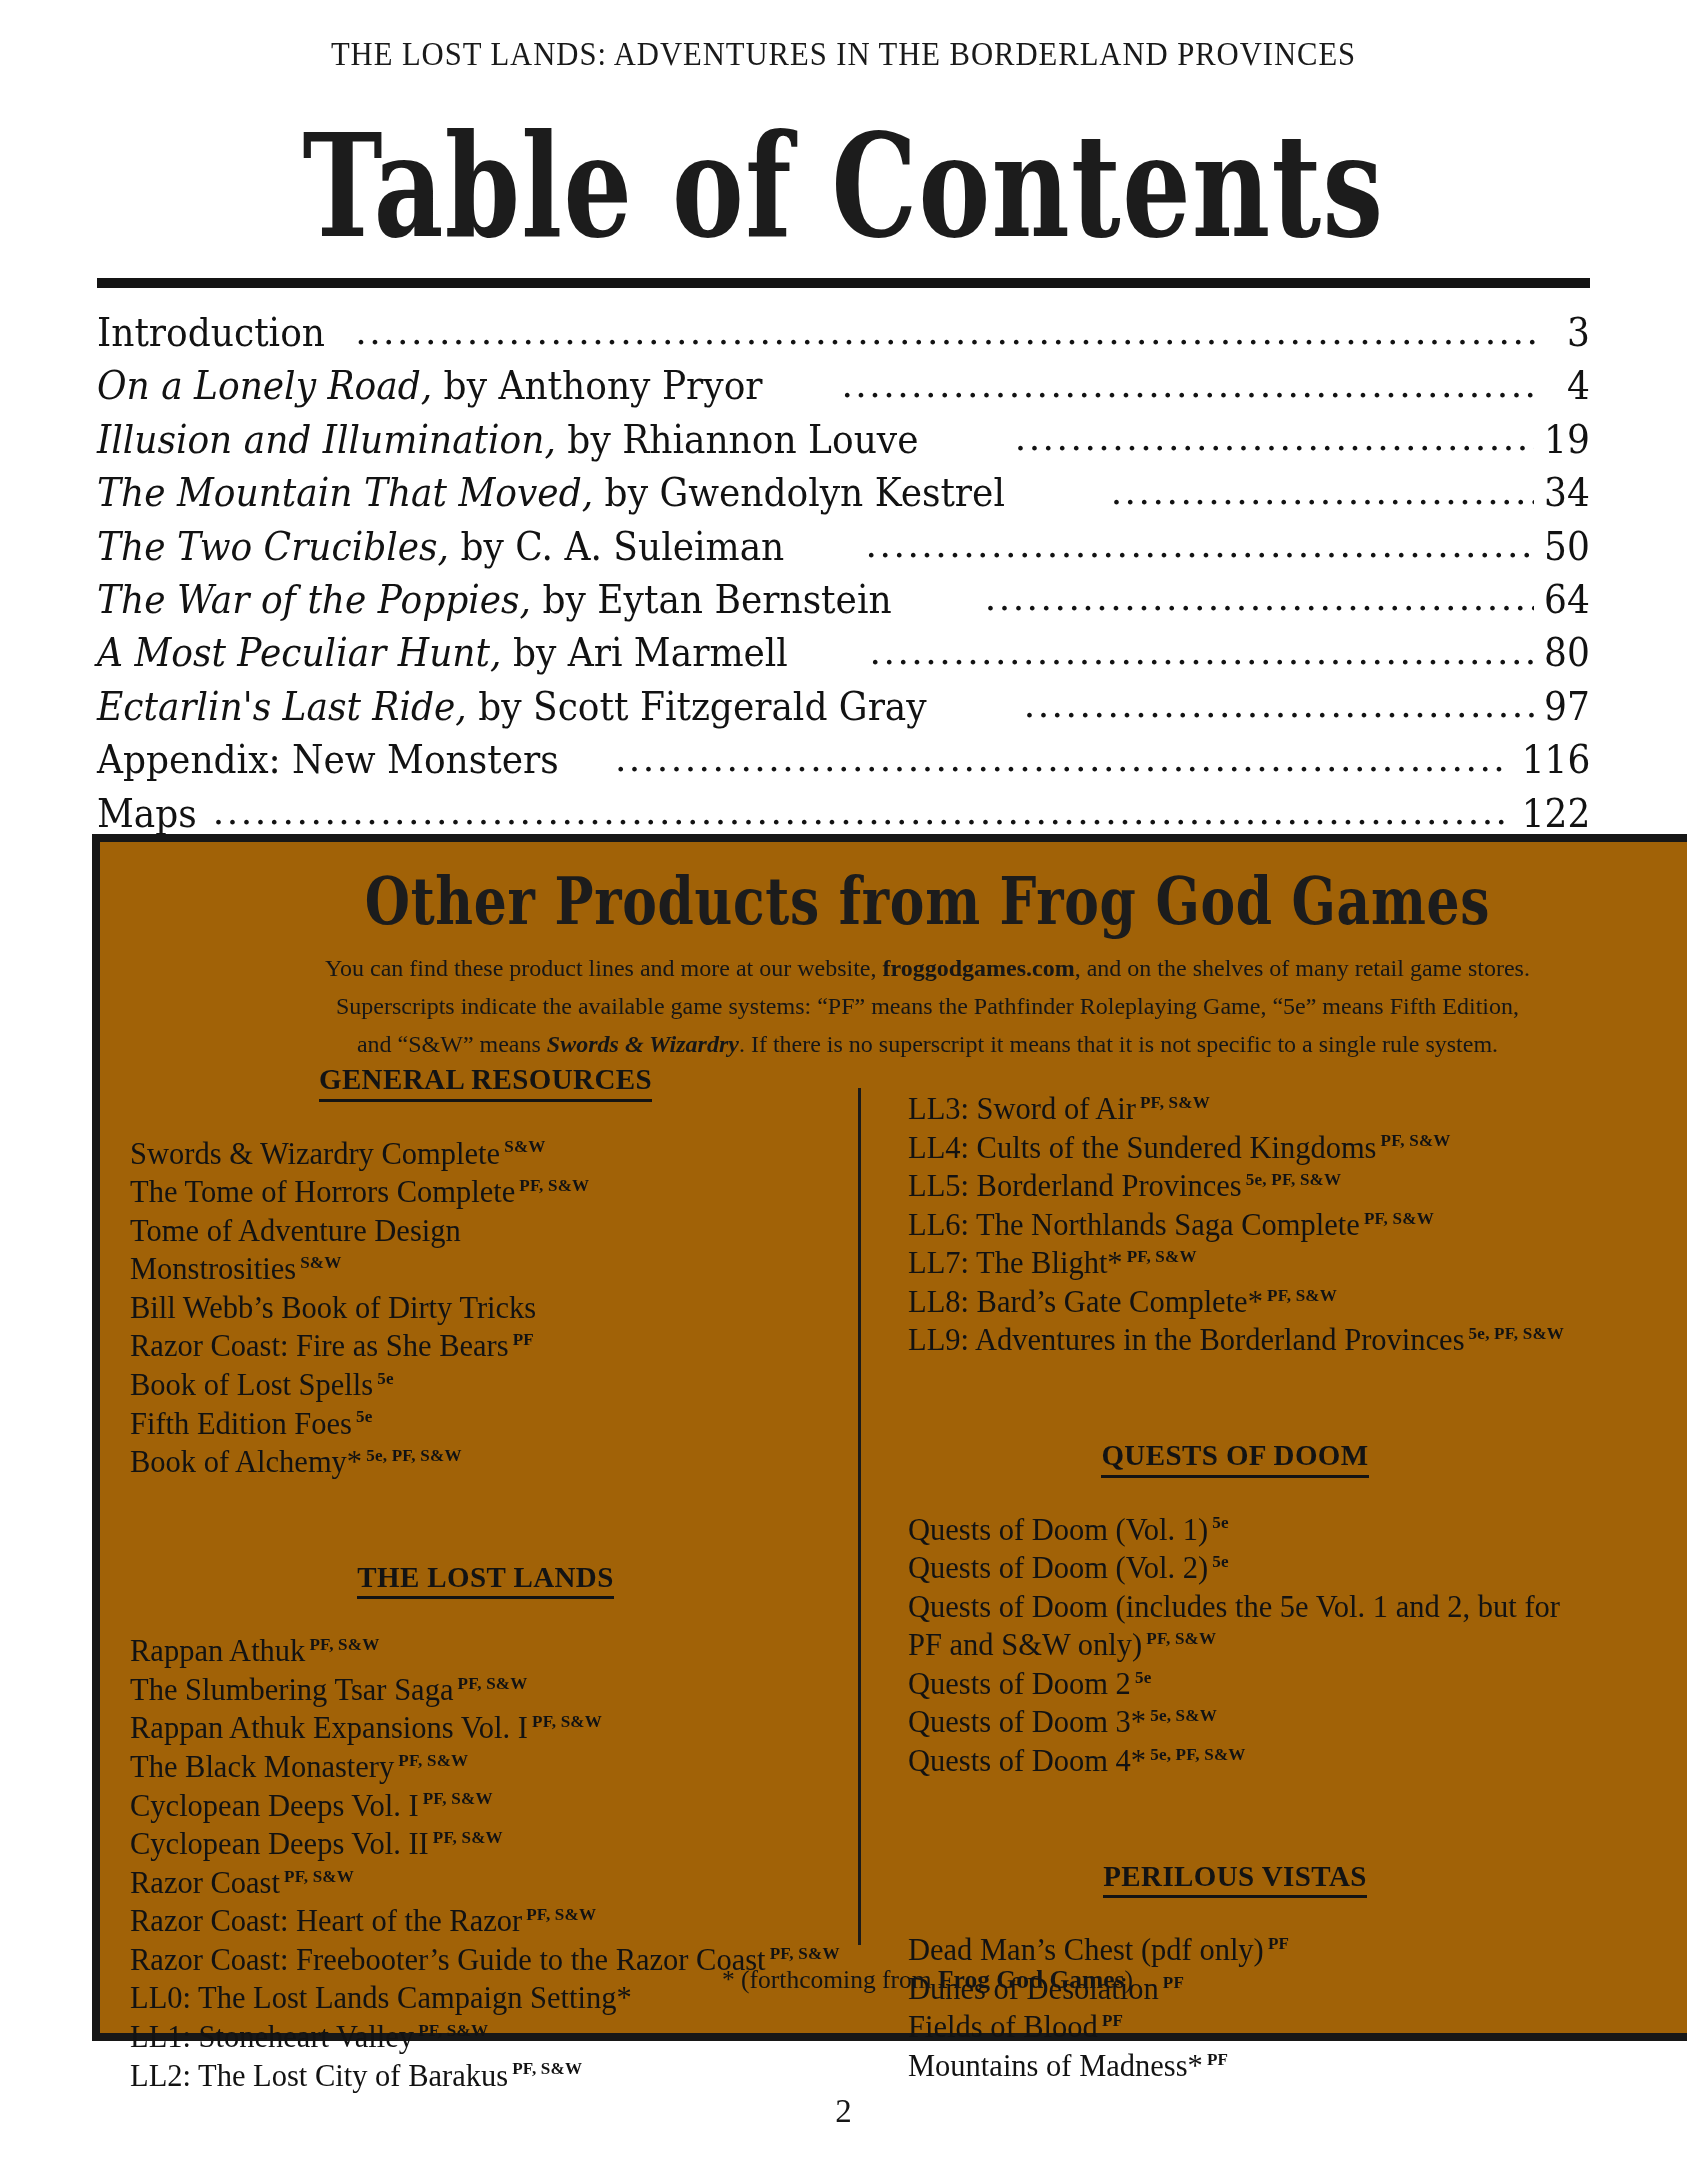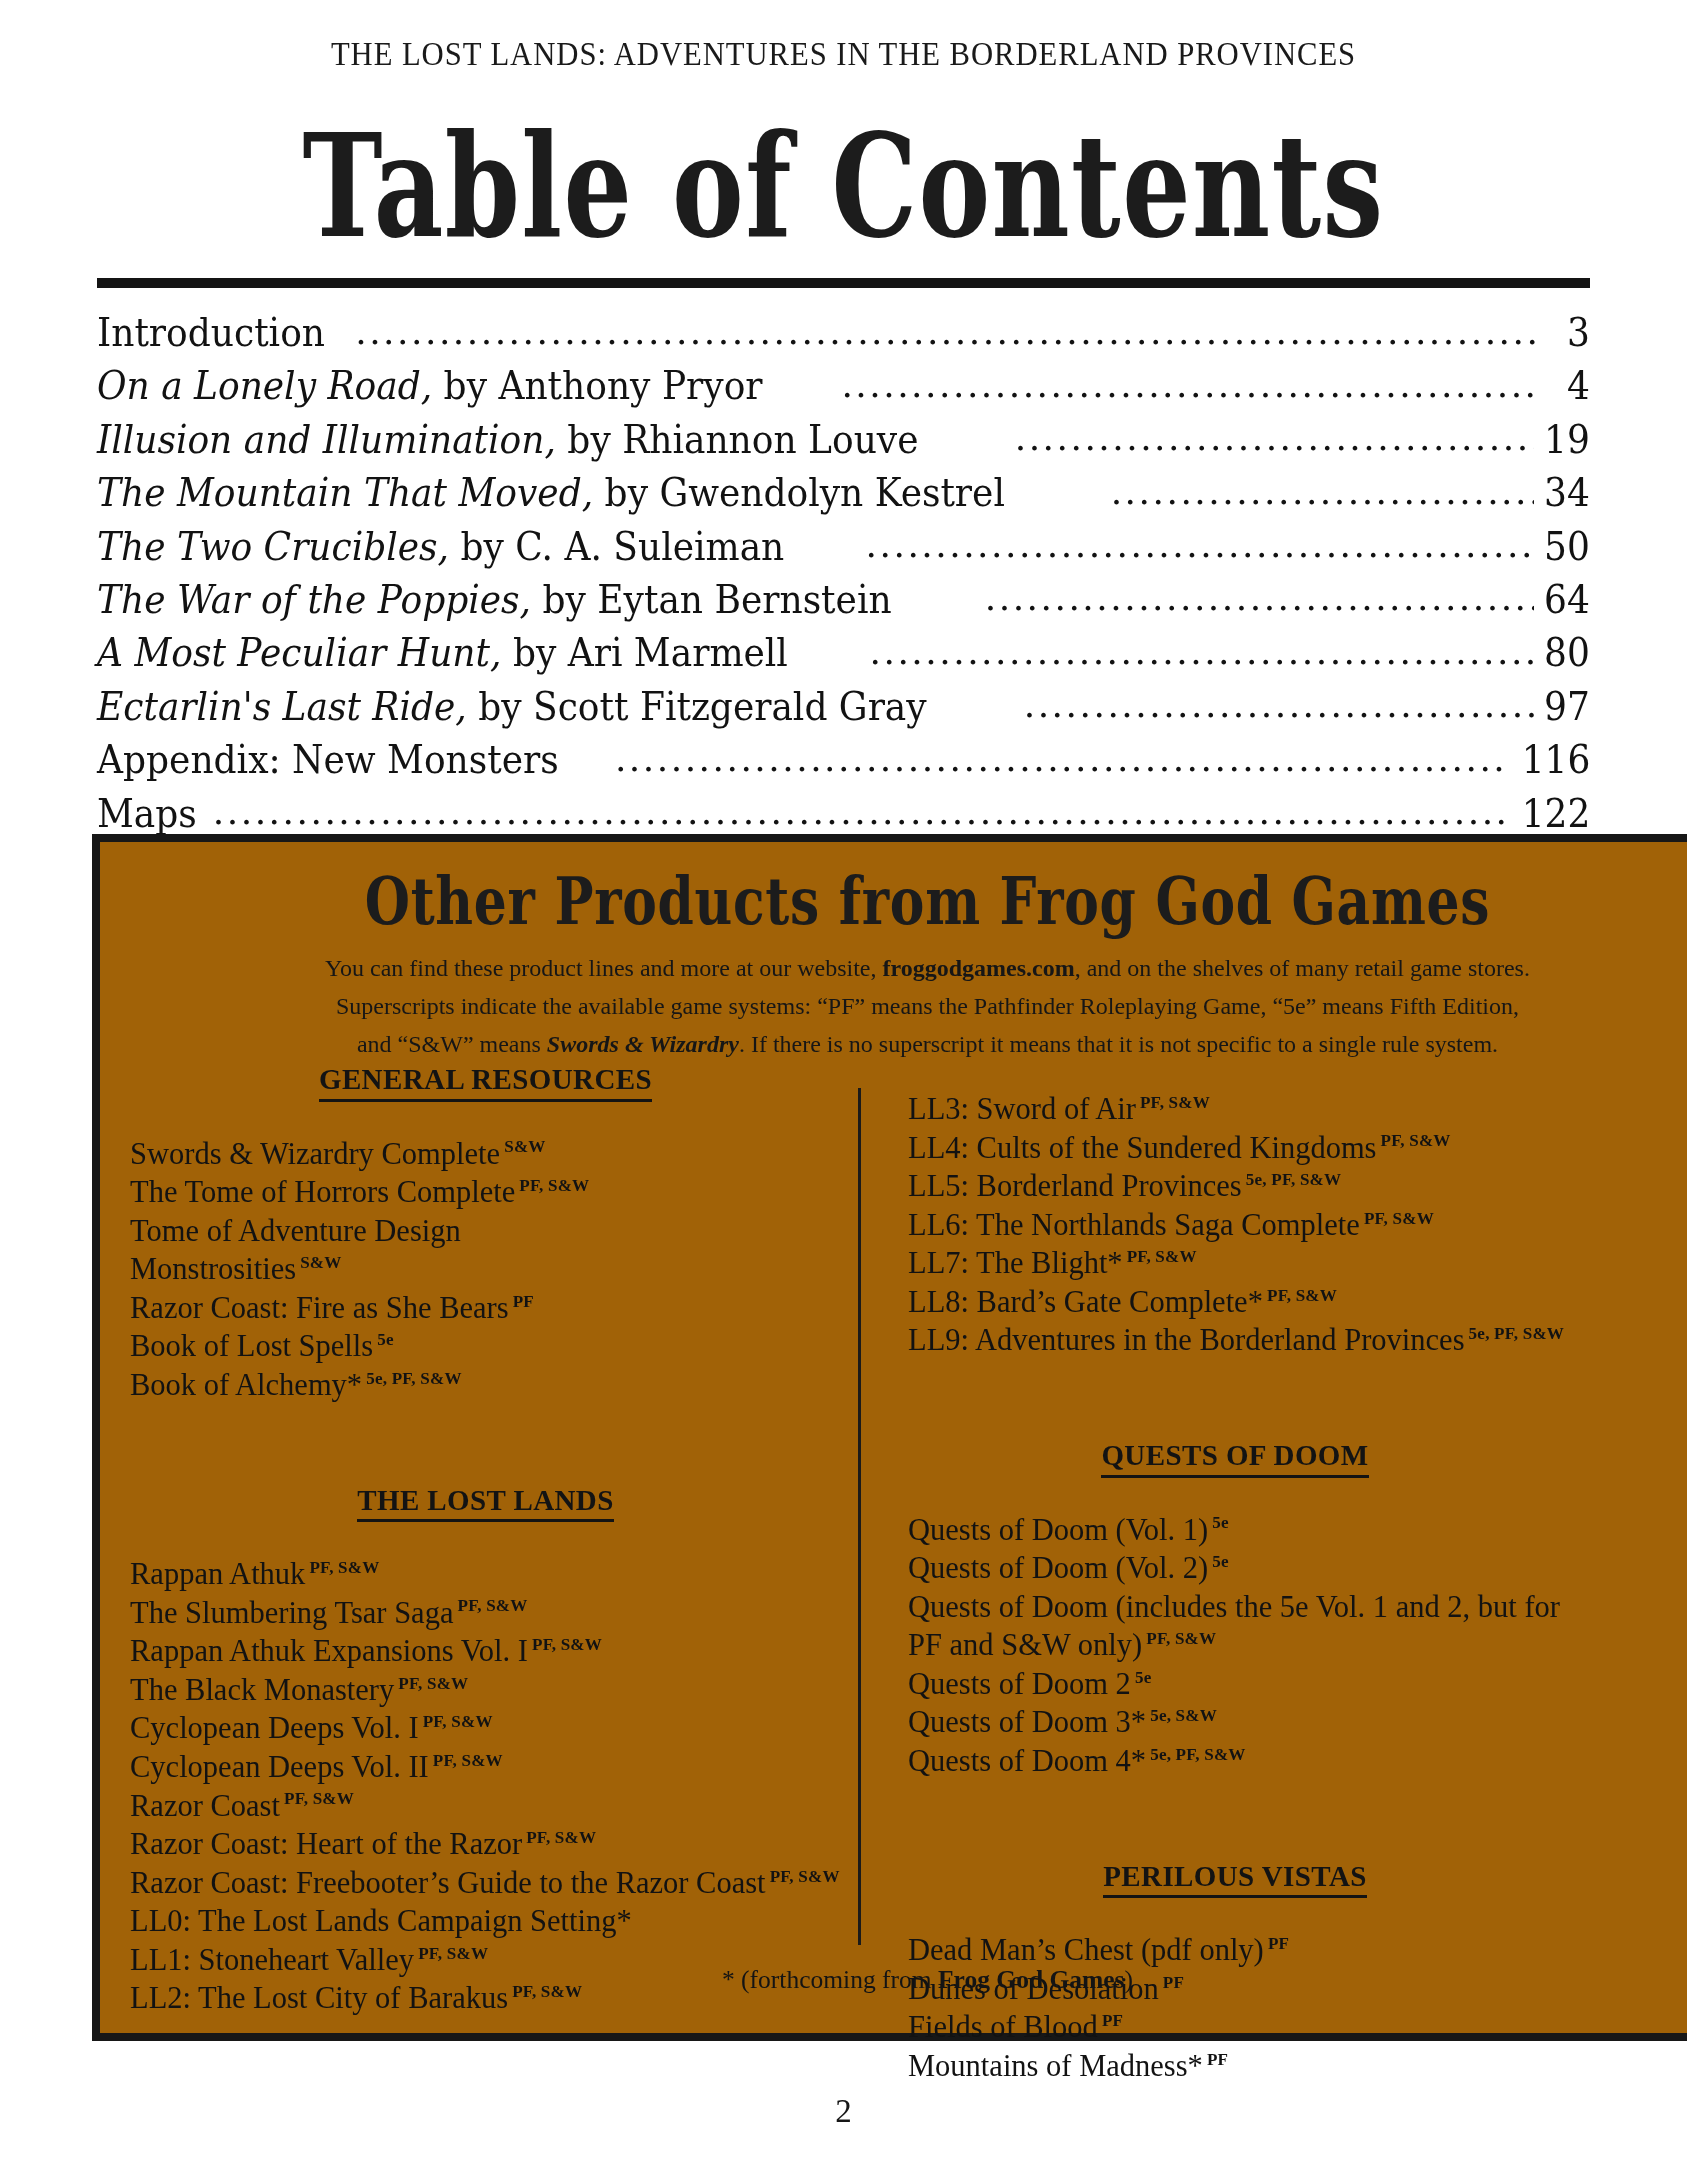--- a/index.html
+++ b/index.html
@@ -317,22 +317,24 @@
       <div class="col-divider"></div>
       <div class="col col-left" id="col-left">
           <div class="section-head-wrap">
             <div class="section-head">GENERAL RESOURCES</div>
           </div>
           <div class="product-list">
             <div class="product-item">Swords &amp; Wizardry Complete<sup class="sup">S&amp;W</sup></div>
             <div class="product-item">The Tome of Horrors Complete<sup class="sup">PF, S&amp;W</sup></div>
             <div class="product-item">Tome of Adventure Design</div>
             <div class="product-item">Monstrosities<sup class="sup">S&amp;W</sup></div>
+            <div class="product-item">Bill Webb’s Book of Dirty Tricks</div>
             <div class="product-item">Razor Coast: Fire as She Bears<sup class="sup">PF</sup></div>
             <div class="product-item">Book of Lost Spells<sup class="sup">5e</sup></div>
+            <div class="product-item">Fifth Edition Foes<sup class="sup">5e</sup></div>
             <div class="product-item">Book of Alchemy*<sup class="sup">5e, PF, S&amp;W</sup></div>
           </div>
           <div class="gap-lg"></div>
           <div class="section-head-wrap">
             <div class="section-head">THE LOST LANDS</div>
           </div>
           <div class="product-list">
             <div class="product-item">Rappan Athuk<sup class="sup">PF, S&amp;W</sup></div>
             <div class="product-item">The Slumbering Tsar Saga<sup class="sup">PF, S&amp;W</sup></div>
             <div class="product-item">Rappan Athuk Expansions Vol. I<sup class="sup">PF, S&amp;W</sup></div>

